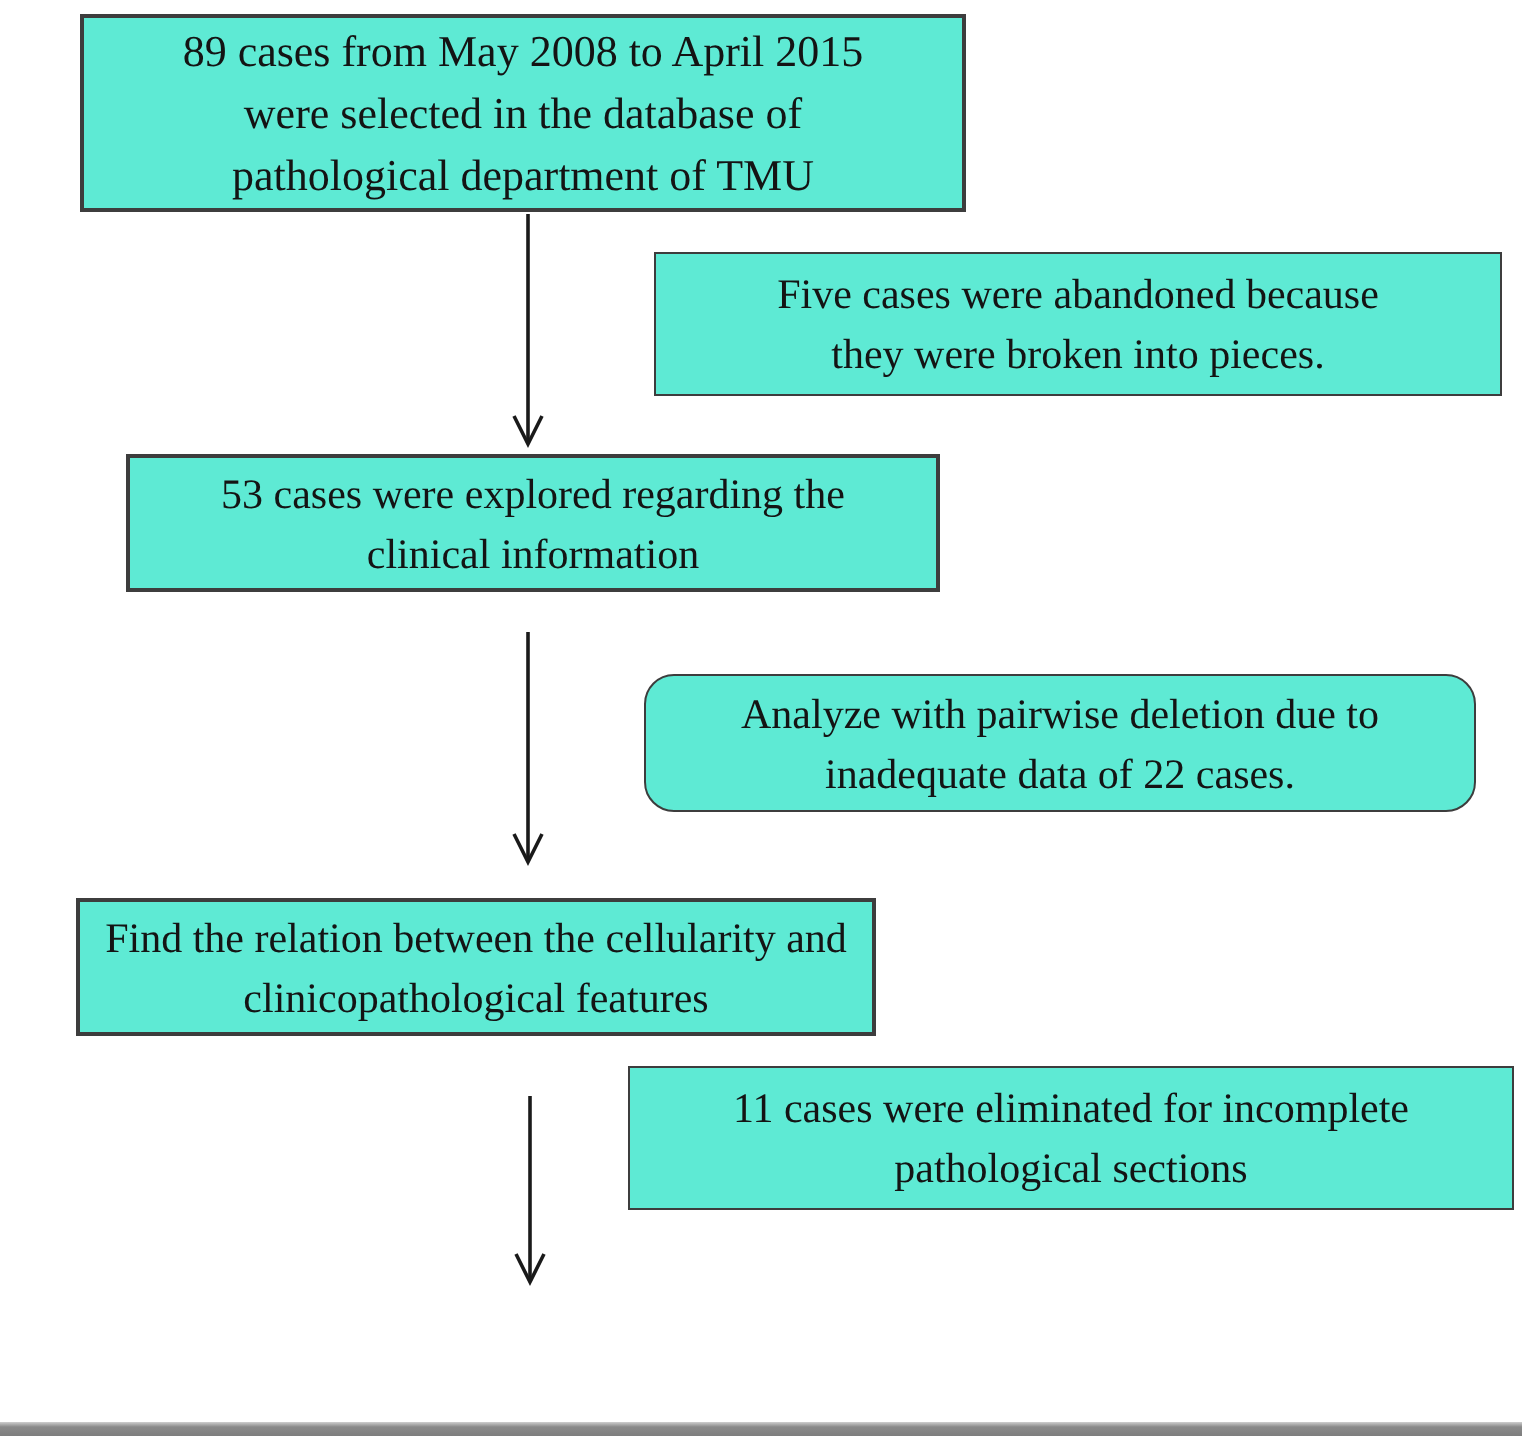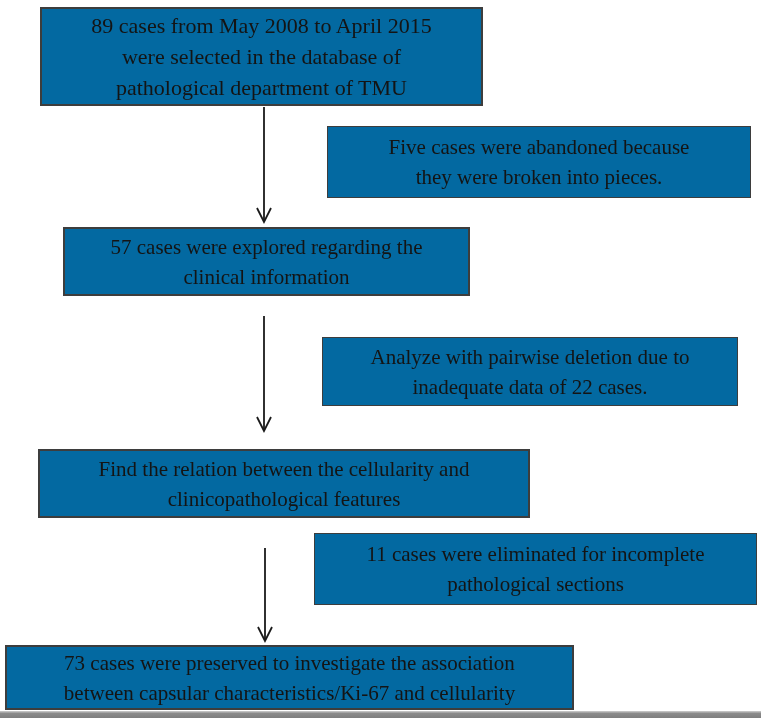--- a/index.html
+++ b/index.html
@@ -16,34 +16,34 @@
     color: #141414;
     overflow: hidden;
   }
   .fbox {
     position: absolute;
     display: flex;
     align-items: center;
     justify-content: center;
     text-align: center;
     border: 2px solid #3d3d3d;
-    background: #0369a1;
+    background: #5eead4;
     box-sizing: border-box;
     white-space: pre-line;
     line-height: 30px;
     font-size: 21px;
   }
   
   .box1 { left: 40px;  top: 7px;   width: 443px; height: 99px; font-size: 22px; line-height: 31px; }
   .box2 { left: 63px;  top: 227px; width: 407px; height: 69px; }
-  .box3 { left: 38px;  top: 449px; width: 492px; height: 69px; }
+  .box3 { left: 38px;  top: 449px; width: 400px; height: 69px; }
   .box4 { left: 5px;   top: 645px; width: 569px; height: 65px; }
   
   .side1 { left: 327px; top: 126px; width: 424px; height: 72px; border-width: 1.5px; }
-  .side2 { left: 322px; top: 337px; width: 416px; height: 69px; border-width: 1.5px; }
+  .side2 { left: 322px; top: 337px; width: 416px; height: 69px; border-width: 1.5px; border-radius: 15px; }
   .side3 { left: 314px; top: 533px; width: 443px; height: 72px; border-width: 1.5px; }
 
   .arrow-layer {
     position: absolute;
     left: 0; top: 0;
     width: 761px;
     height: 718px;
     pointer-events: none;
   }
   .bottom-bar {
@@ -60,34 +60,32 @@
 
 <div class="canvas">
 
   <div class="fbox box1">89 cases from May 2008 to April 2015
 were selected in the database of
 pathological department of TMU</div>
 
   <div class="fbox side1">Five cases were abandoned because
 they were broken into pieces.</div>
 
-  <div class="fbox box2">57 cases were explored regarding the
+  <div class="fbox box2">53 cases were explored regarding the
 clinical information</div>
 
   <div class="fbox side2">Analyze with pairwise deletion due to
 inadequate data of 22 cases.</div>
 
   <div class="fbox box3">Find the relation between the cellularity and
 clinicopathological features</div>
 
   <div class="fbox side3">11 cases were eliminated  for incomplete
 pathological sections</div>
 
-  <div class="fbox box4">73 cases were preserved to investigate the association
-between capsular characteristics/Ki-67 and cellularity</div>
 
   <svg class="arrow-layer" viewBox="0 0 761 718" xmlns="http://www.w3.org/2000/svg">
     <g stroke="#1a1a1a" stroke-width="1.8" fill="none">
       <line x1="264" y1="107" x2="264" y2="220"></line>
       <polyline points="257,208 264,222 271,208"></polyline>
     </g>
     <g stroke="#1a1a1a" stroke-width="1.8" fill="none">
       <line x1="264" y1="316" x2="264" y2="429"></line>
       <polyline points="257,417 264,431 271,417"></polyline>
     </g>

